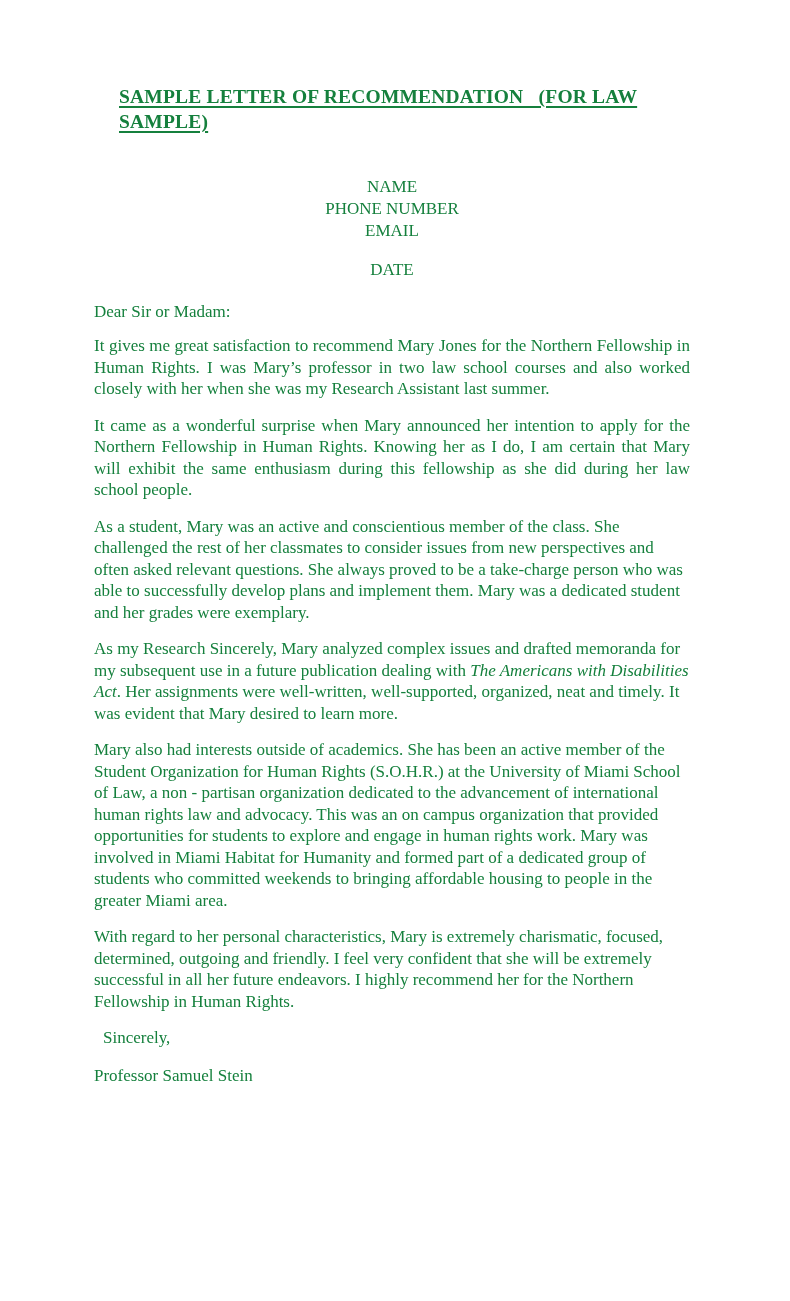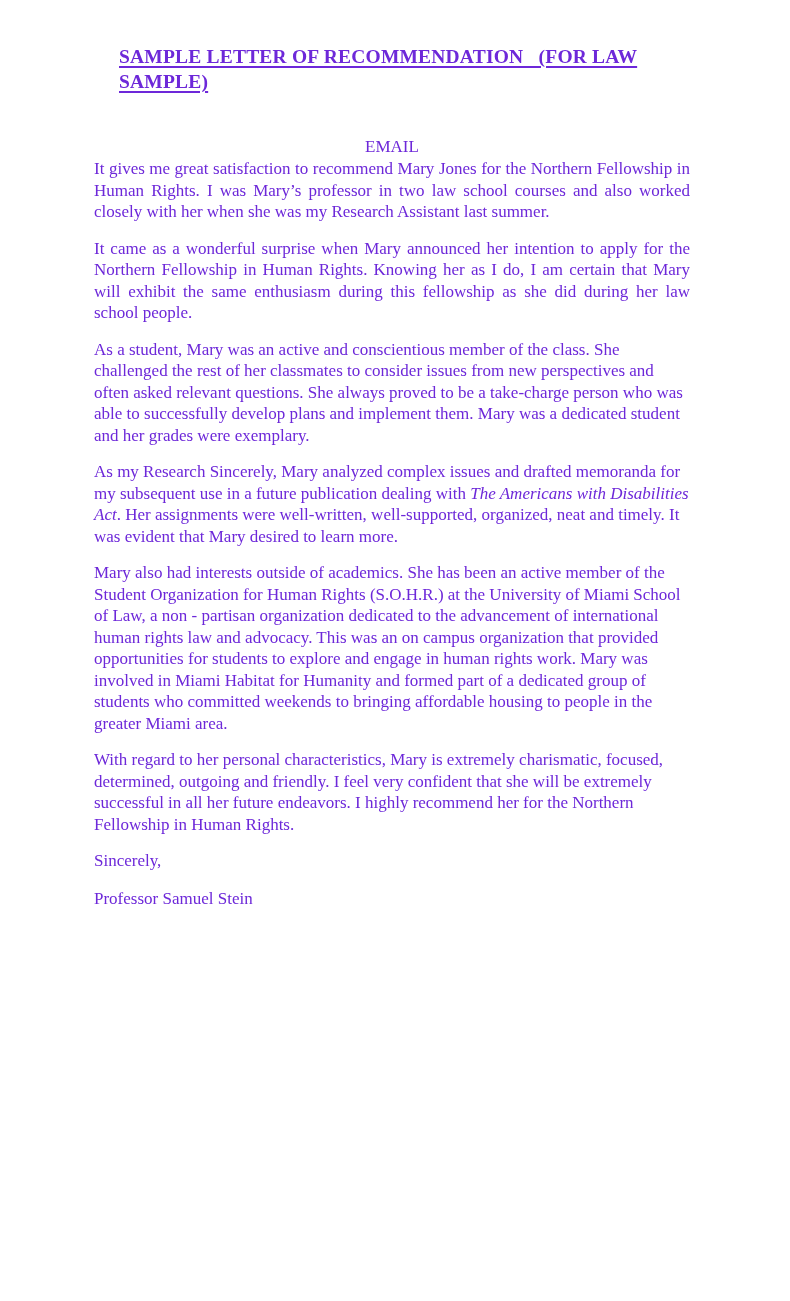--- a/index.html
+++ b/index.html
@@ -2,23 +2,23 @@
 <html><head>
 <meta charset="utf-8">
 <style>
   html, body { margin: 0; padding: 0; background: #ffffff; }
   .page {
     position: relative;
     width: 790px;
     min-height: 1301px;
     box-sizing: border-box;
     background: #ffffff;
-    padding: 44px 100px 40px 94px;
+    padding: 84px 100px 40px 94px;
     font-family: "Liberation Serif", "DejaVu Serif", serif;
-    color: #6d28d9;
+    color: #15803d;
     font-size: 17px;
     line-height: 21.5px;
   }
   .title {
     margin: 0 0 0 25px;
     font-size: 19.5px;
     line-height: 25px;
     font-weight: bold;
     letter-spacing: 0.2px;
   }
@@ -36,38 +36,42 @@
   }
   .contact-line { display: block; }
   .date-line {
     margin-top: 17px;
     text-align: center;
   }
   .salutation { margin: 20px 0 13px 0; }
   .para { margin: 0 0 15px 0; text-align: left; }
   .para.justify { text-align: justify; }
   .para em { font-style: italic; }
-  .valediction { margin: 6px 0 0 0; }
+  .valediction { margin: 6px 0 0 9px; }
   .signature { margin: 16px 0 0 0; }
 </style>
 </head>
 <body>
 
 <div class="page">
 
   <h1 class="title">
     <span class="title-line">SAMPLE LETTER OF RECOMMENDATION   (FOR LAW</span>
     <span class="title-line">SAMPLE)</span>
   </h1>
 
   <div class="contact-block">
+    <span class="contact-line">NAME</span>
+    <span class="contact-line">PHONE NUMBER</span>
     <span class="contact-line">EMAIL</span>
   </div>
 
+  <div class="date-line">DATE</div>
 
+  <p class="salutation">Dear Sir or Madam:</p>
 
   <p class="para justify">It gives me great satisfaction to recommend Mary Jones for the Northern Fellowship in Human Rights. I was Mary’s professor in two law school courses and also worked closely with her when she was my Research Assistant last summer.</p>
 
   <p class="para justify">It came as a wonderful surprise when Mary announced her intention to apply for the Northern Fellowship in Human Rights. Knowing her as I do, I am certain that Mary will exhibit the same enthusiasm during this fellowship as she did during her law school people.</p>
 
   <p class="para">As a student, Mary was an active and conscientious member of the class. She challenged the rest of her classmates to consider issues from new perspectives and often asked relevant questions. She always proved to be a take-charge person who was able to successfully develop plans and implement them. Mary was a dedicated student and her grades were exemplary.</p>
 
   <p class="para"><span>As my Research Sincerely, Mary analyzed complex issues and drafted memoranda for my subsequent use in a future publication dealing with </span><em>The Americans with Disabilities Act</em><span>. Her assignments were well-written, well-supported, organized, neat and timely. It was evident that Mary desired to learn more.</span></p>
 
   <p class="para">Mary also had interests outside of academics. She has been an active member of the Student Organization for Human Rights (S.O.H.R.) at the University of Miami School of Law, a non - partisan organization dedicated to the advancement of international human rights law and advocacy. This was an on campus organization that provided opportunities for students to explore and engage in human rights work. Mary was involved in Miami Habitat for Humanity and formed part of a dedicated group of students who committed weekends to bringing affordable housing to people in the greater Miami area.</p>

